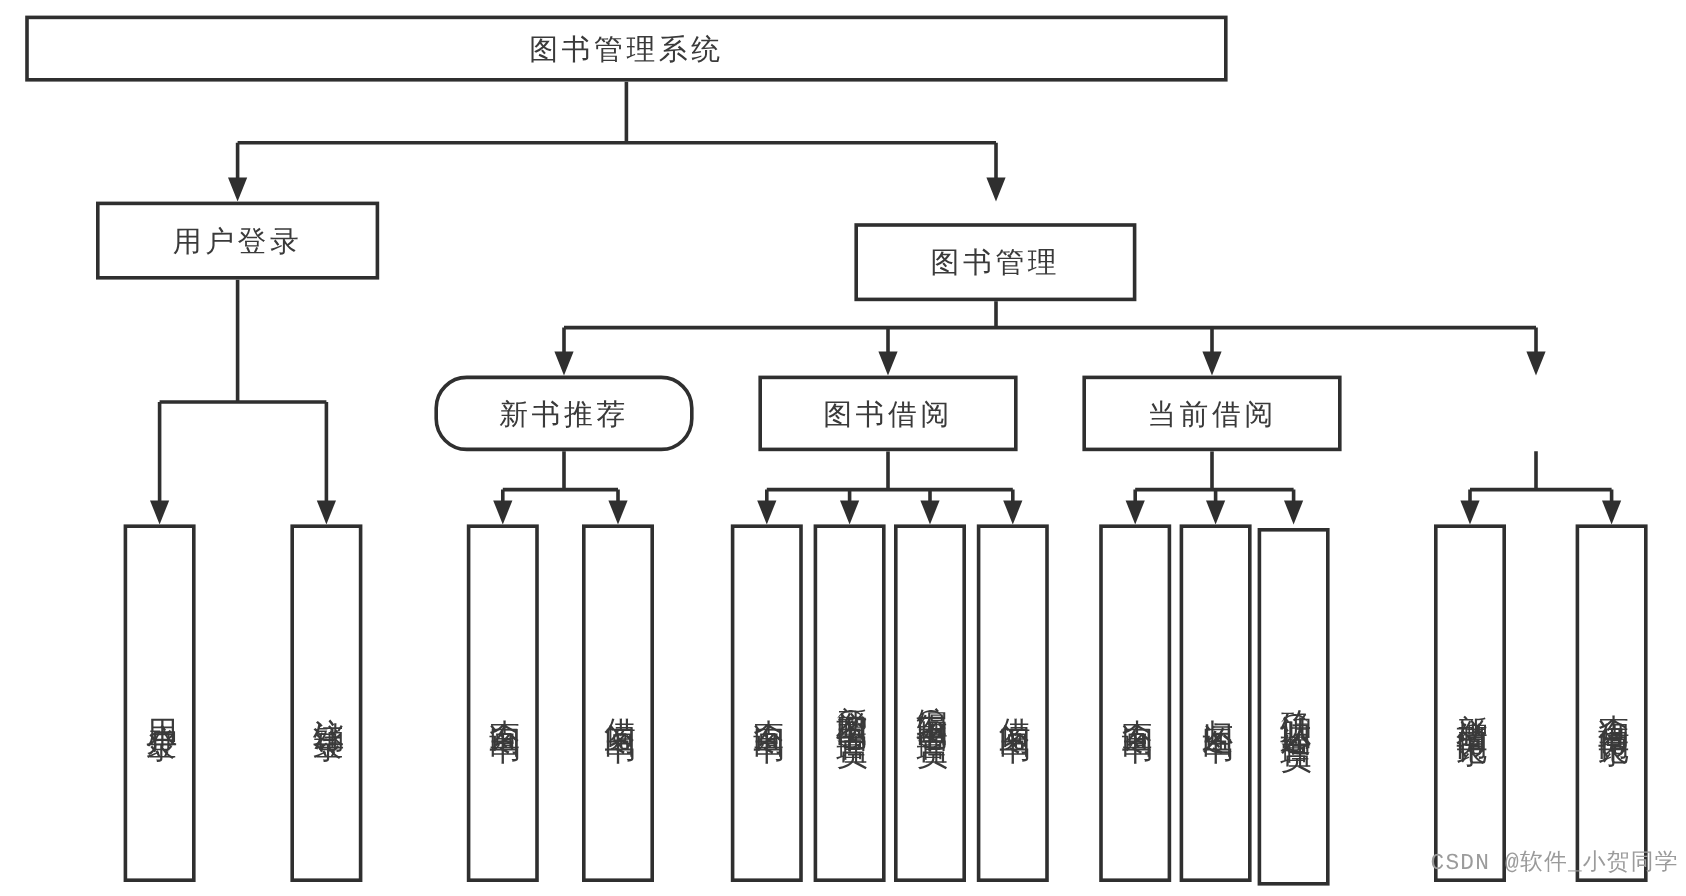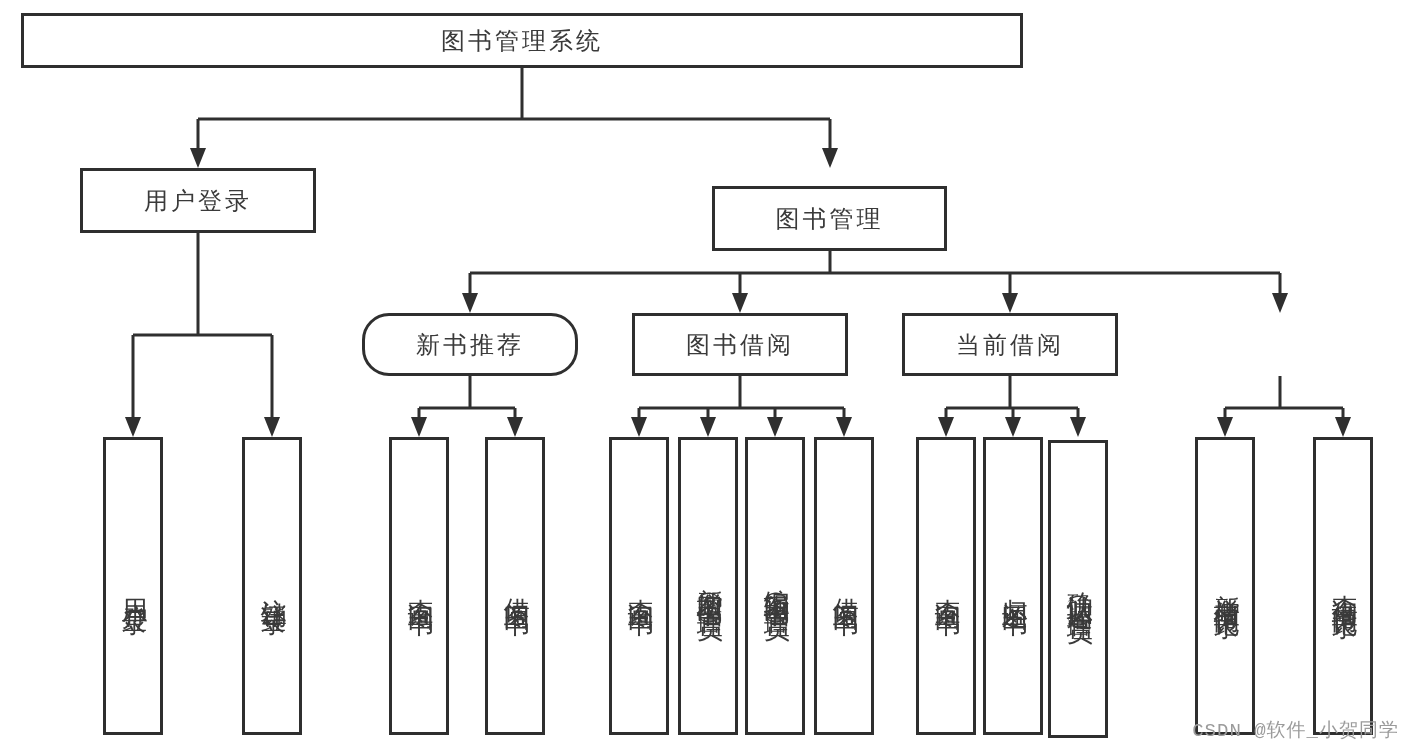--- a/index.html
+++ b/index.html
@@ -44,21 +44,21 @@
     writing-mode: vertical-rl;
     text-orientation: mixed;
     font-size: 26px;
     line-height: 1.1;
     letter-spacing: 4px;
     white-space: nowrap;
   }
   .watermark {
     position: absolute;
     right: 6px;
-    bottom: 4px;
+    bottom: 16px;
     font-size: 19px;
     letter-spacing: 1px;
     color: #9b9b9b;
     white-space: nowrap;
   }
 </style>
 </head>
 <body>
 
 <div class="canvas">

